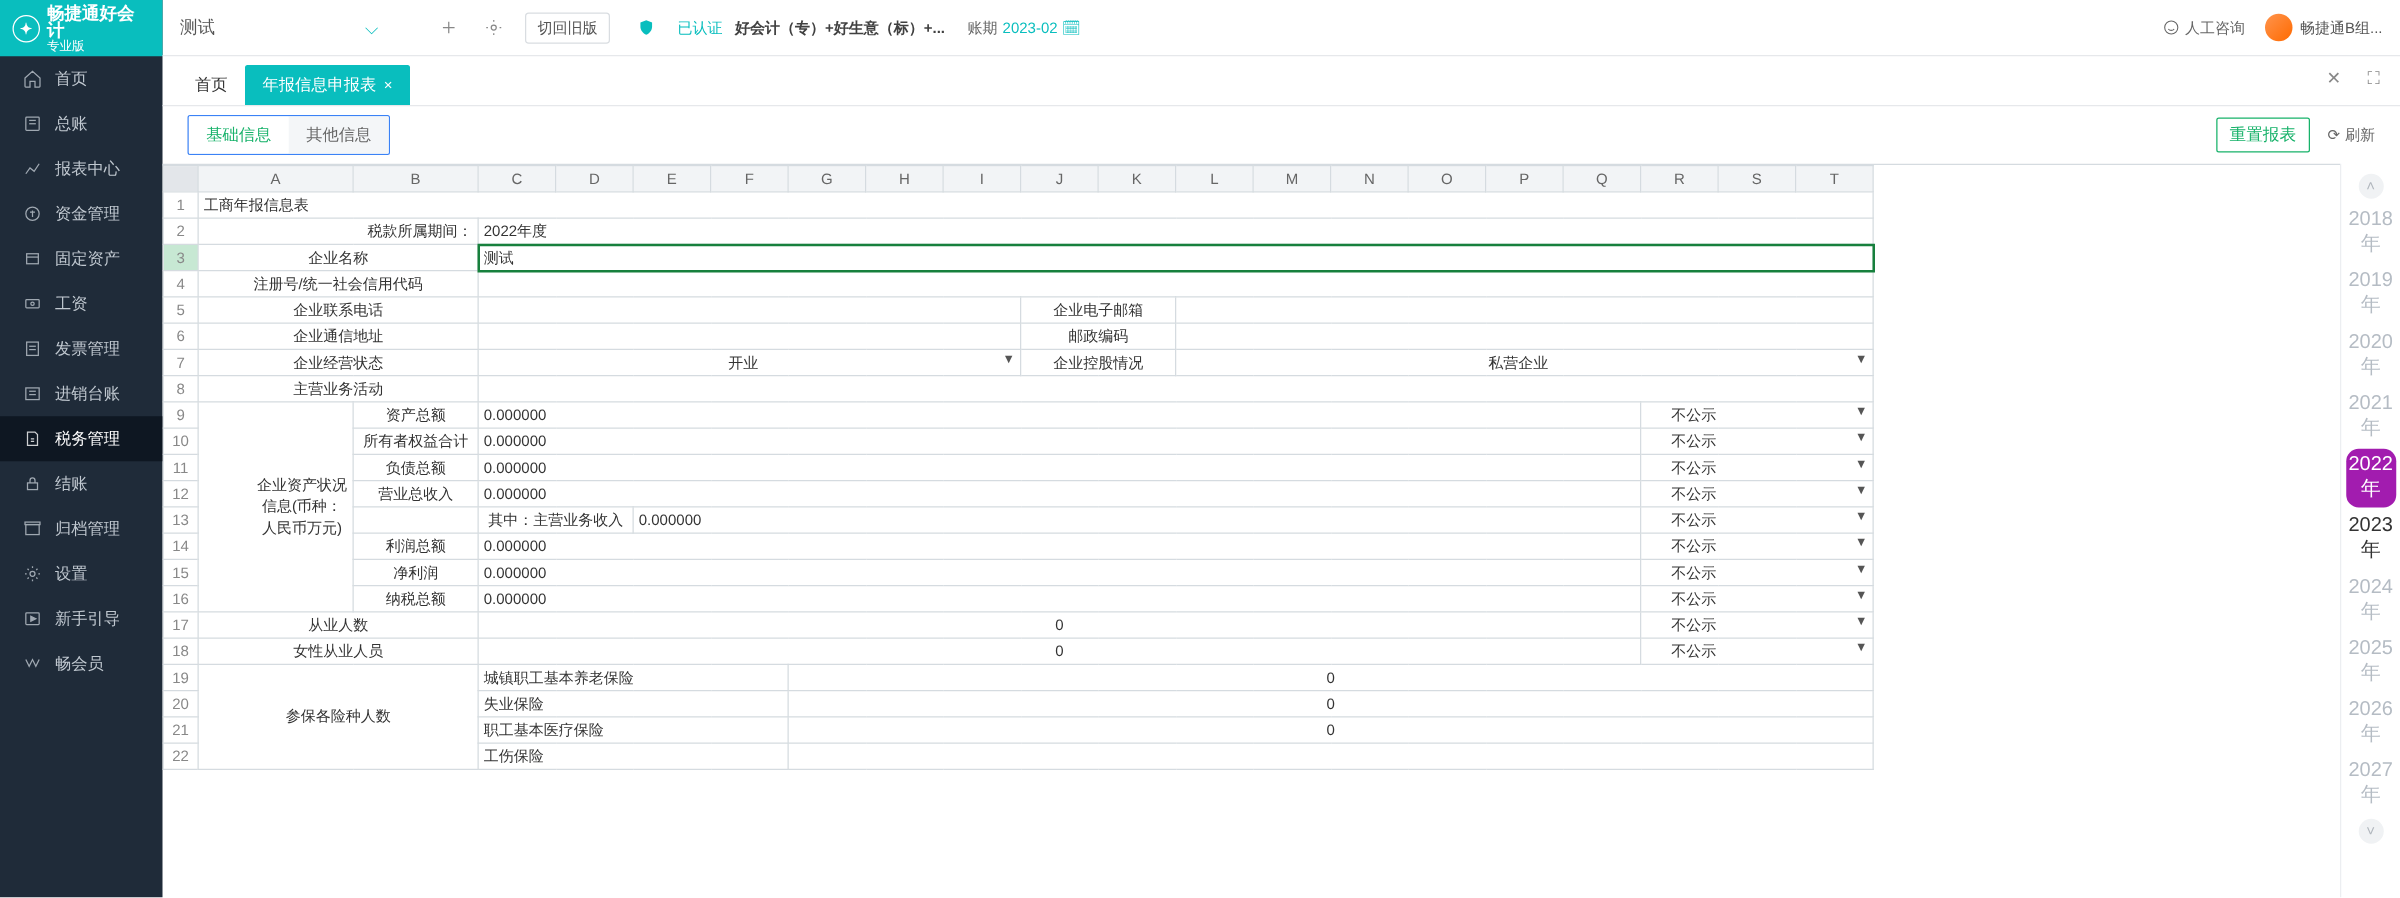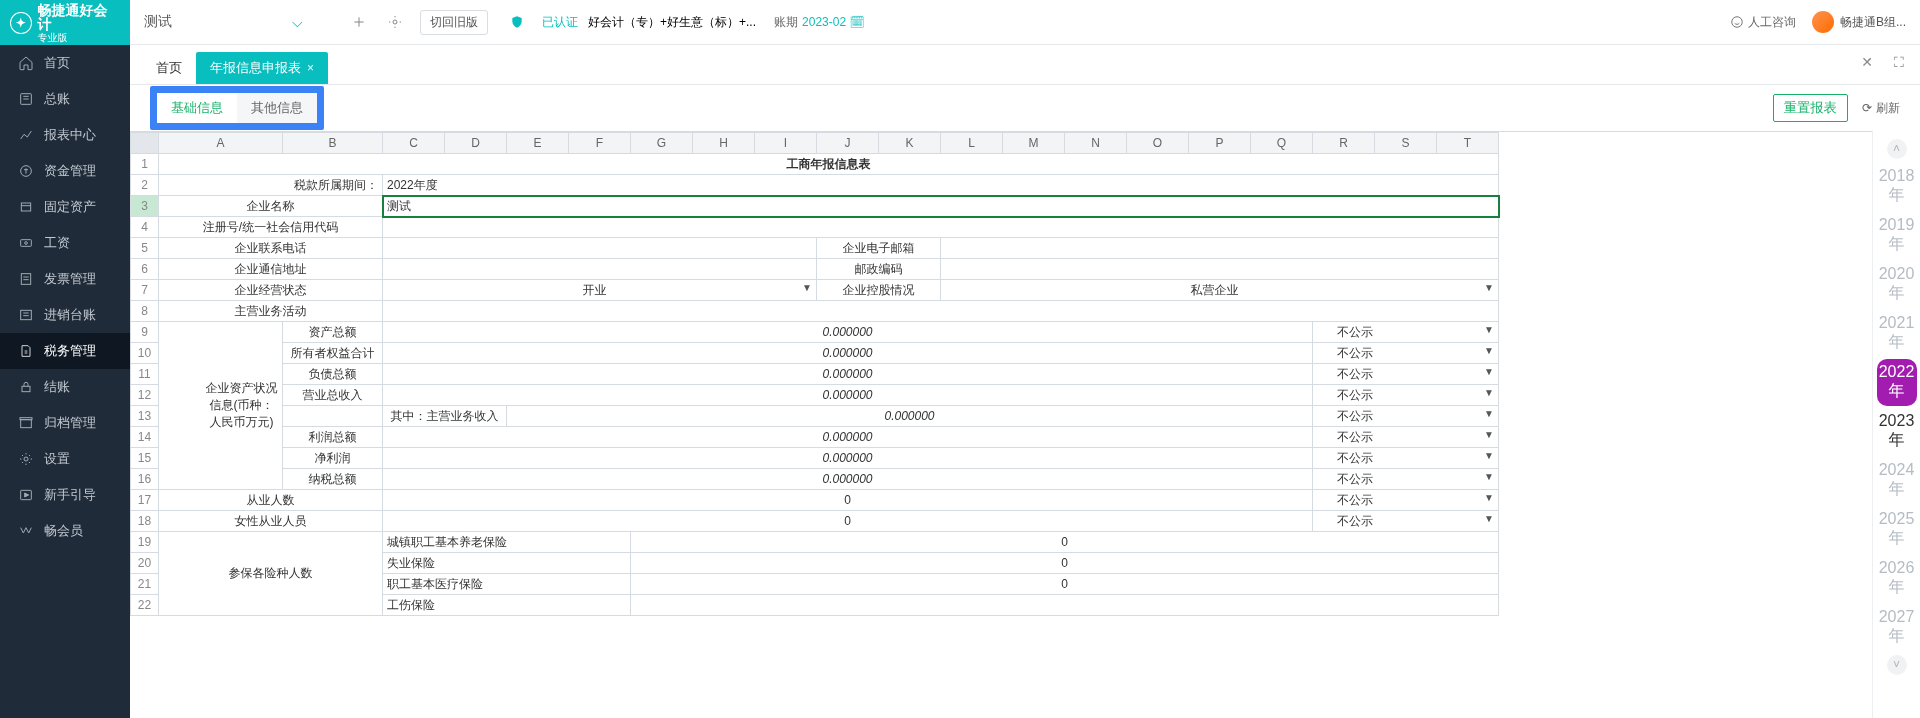--- a/index.html
+++ b/index.html
@@ -22,58 +22,58 @@
 
 
 .topbar { height:45px; border-bottom:1px solid #e6e8eb; display:flex; align-items:center; padding:0 14px; color:#555; position:relative; }
 .company-select { min-width:190px; color:#555; font-size:14px; display:flex; align-items:center; }
 .company-select .chev { margin-left:auto; color:#09bebe; }
 .top-ico { width:22px; height:22px; margin-left:14px; color:#888; display:inline-flex; align-items:center; justify-content:center; cursor:pointer; }
 .top-ico svg { width:16px; height:16px; stroke:currentColor; fill:none; stroke-width:1.5; }
 .old-btn { margin-left:14px; border:1px solid #d9dde1; border-radius:3px; padding:3px 9px; color:#555; cursor:pointer; }
 .verified { margin-left:22px; color:#09bebe; display:flex; align-items:center; gap:18px; }
 .verified svg { width:14px; height:14px; fill:#09bebe; }
-.plan-text { margin-left:10px; color:#000000; }
+.plan-text { margin-left:10px; color:#404040;font-weight:bold; }
 .period { margin-left:18px; color:#666; }
 .period-val { color:#09bebe; margin-left:4px; }
 .top-right { margin-left:auto; display:flex; align-items:center; gap:16px; }
 .user-chip { display:flex; align-items:center; gap:6px; cursor:pointer; }
 .avatar { width:22px; height:22px; border-radius:50%; background:linear-gradient(135deg,#ff944d,#ff6a00); }
 
 
 .page-tabs { height:40px; display:flex; align-items:flex-end; padding:0 12px; border-bottom:1px solid #e6e8eb; position:relative; }
 .page-tab { height:32px; padding:0 14px; display:flex; align-items:center; font-size:13px; color:#333; cursor:pointer; }
 .page-tab.active { background:#09bebe; color:#fff; border-radius:2px 2px 0 0; }
 .page-tab .close { margin-left:6px; font-size:12px; }
 .tab-tools { position:absolute; right:10px; top:6px; display:flex; gap:10px; }
 .tab-tools span { width:22px; height:22px; display:inline-flex; align-items:center; justify-content:center; color:#888; cursor:pointer; font-size:14px; }
 
 
 .subctrl { height:46px; display:flex; align-items:center; padding:0 20px; }
-.subtabs { display:flex; border:7px solid #3b82f6; border-radius:2px; overflow:hidden; }
+.subtabs { display:flex; border:1px solid #3b82f6; border-radius:2px; overflow:hidden; }
 .subtab { padding:6px 14px; font-size:13px; background:#f4f6f8; color:#666; cursor:pointer; }
 .subtab.active { background:#fff; color:#17b26a; }
 .subctrl .spacer { flex:1; }
 .btn-outline-green { border:1px solid #17b26a; color:#17b26a; background:#fff; padding:4px 10px; border-radius:2px; cursor:pointer; margin-right:14px; }
 .btn-refresh { color:#666; cursor:pointer; display:flex; align-items:center; gap:4px; }
 
 
 .sheet-wrap { flex:1; position:relative; display:flex; min-height:0; }
 .sheet-scroll { flex:1; overflow:auto; border-top:1px solid #d5dbe0; }
 .sheet { border-collapse:collapse; table-layout:fixed; }
 .sheet td, .sheet th { border:1px solid #d5dbe0; height:21px; padding:0 4px; font-size:12px; overflow:hidden; white-space:nowrap; }
 .sheet th { background:#f2f4f6; color:#666; font-weight:normal; text-align:center; }
 .sheet th.corner { width:28px; background:#e3e6ea; }
 .sheet td.rownum { width:28px; text-align:center; color:#888; background:#fff; }
-.title-cell { text-align:center; font-weight:700; font-size:14px; }
+.title-cell { font-weight:400; font-size:14px; }
 .label-c { text-align:center; }
 .label-r { text-align:right;font-family:Liberation Serif, serif; }
 .sel-cell { outline:2px solid #17803d; outline-offset:-1px; text-align:left; }
 .dd-arrow { float:right; color:#555; font-size:10px; }
-.val-right { text-align:center;font-style:italic; }
+.val-right { text-align:left; }
 .val-center { text-align:center; }
 
 
 .year-rail { width:48px; border-left:1px solid #eceef1; display:flex; flex-direction:column; align-items:center; padding-top:6px; gap:2px; }
 .year-rail .yr { width:40px; text-align:center; padding:4px 0; font-size:16px; color:#b5bcc4; border-radius:10px; cursor:pointer; }
 .year-rail .yr.now { color:#333; }
 .year-rail .yr.active { background:#a21caf; color:#fff; }
 .year-rail .nav-circ { width:20px; height:20px; border-radius:50%; background:#f0f2f4; color:#b0b6bd; display:flex; align-items:center; justify-content:center; margin:2px 0; cursor:pointer; font-size:12px; }
 </style>
 </head>

